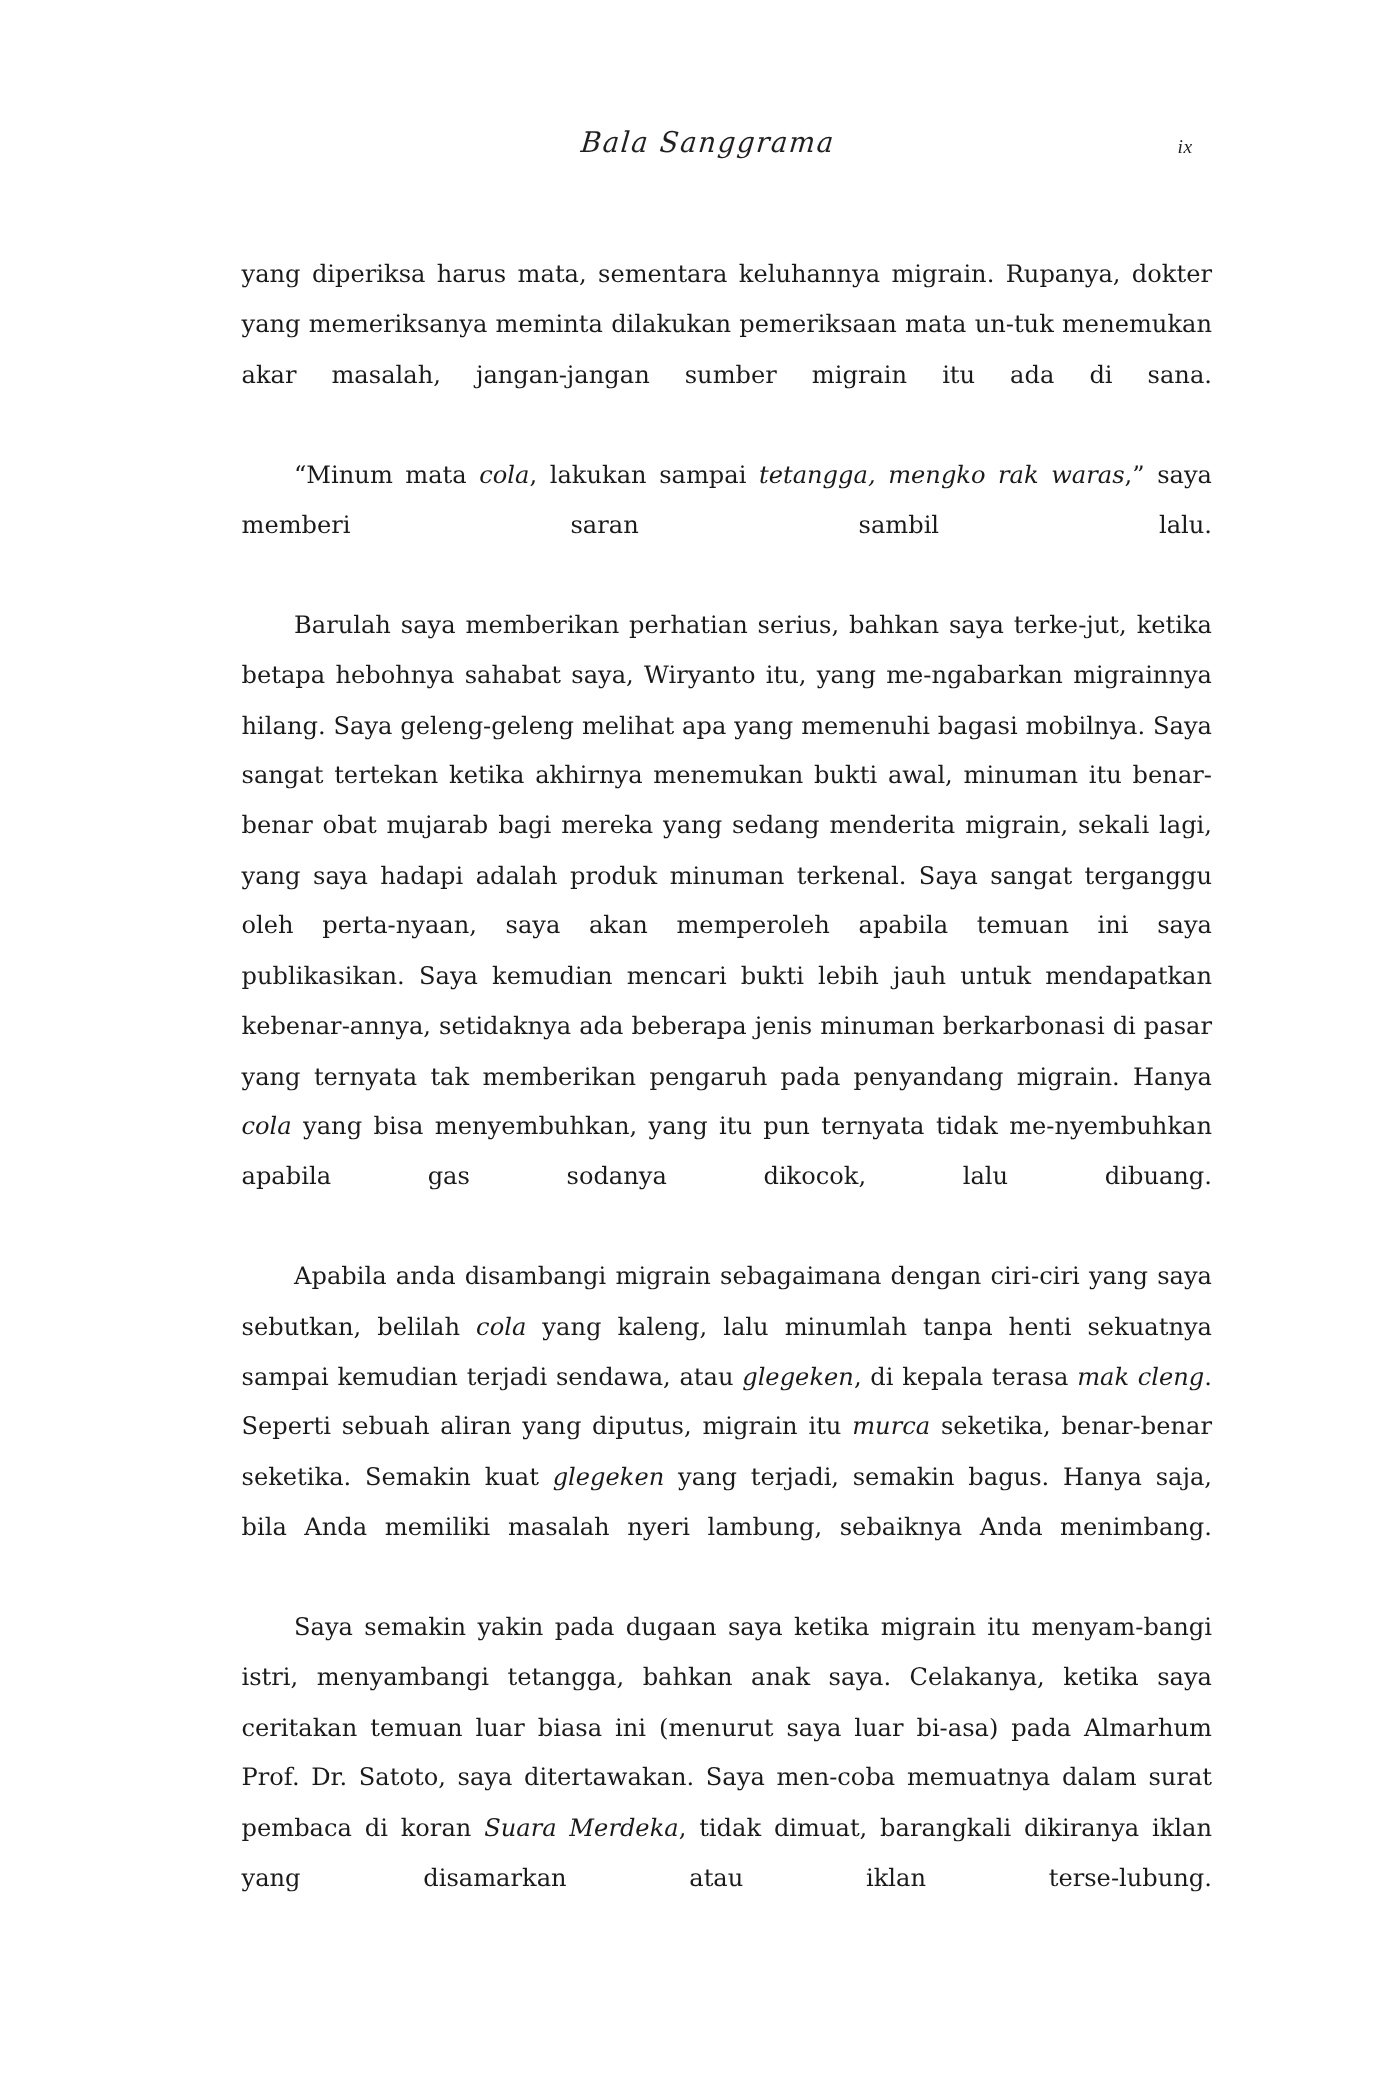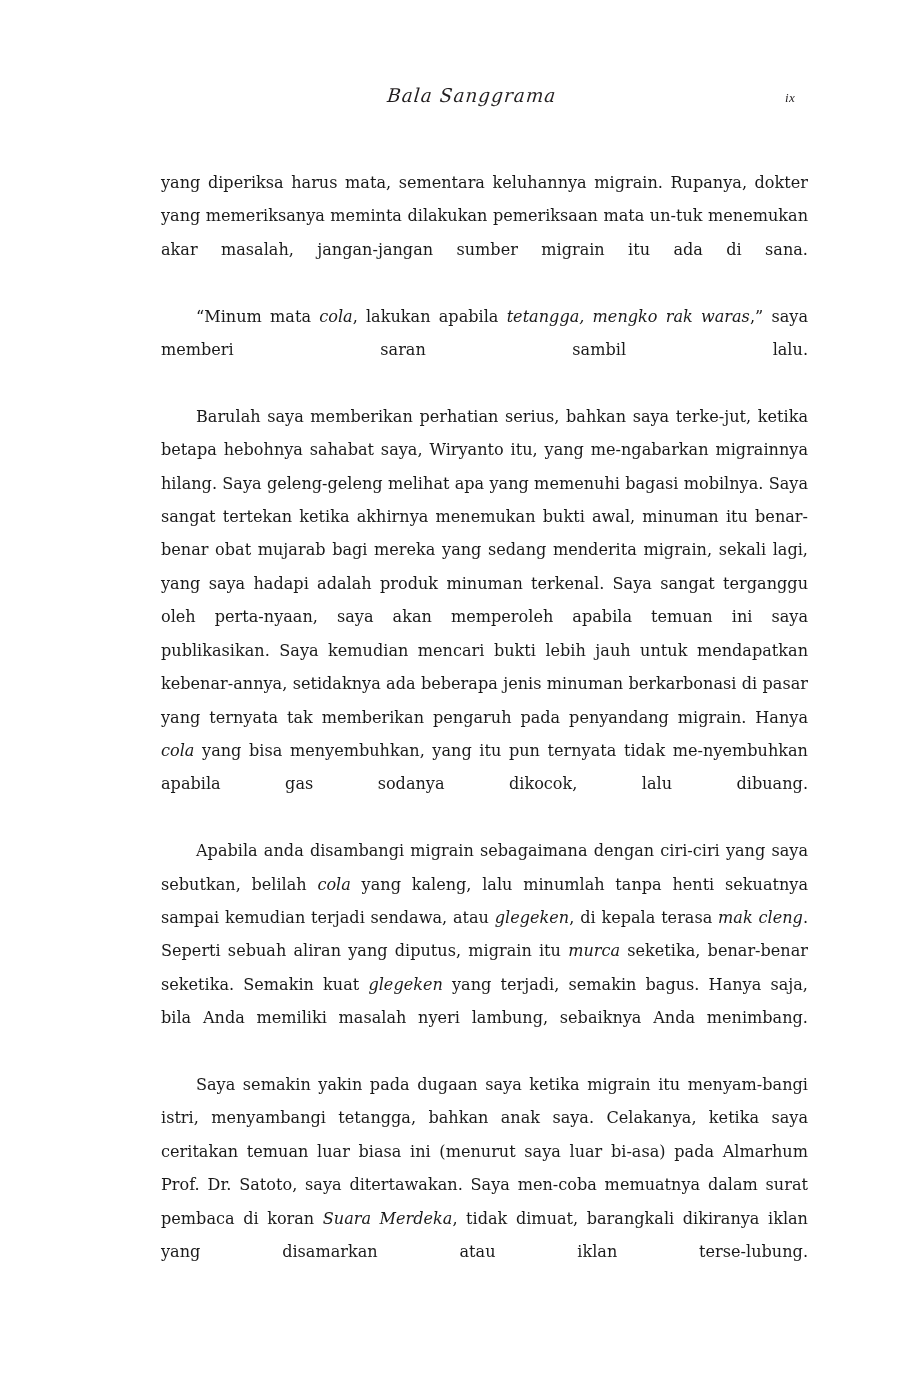--- a/index.html
+++ b/index.html
@@ -97,19 +97,19 @@
 
 <div class="page">
 
   <div class="running-head">
     <div class="head-title">Bala Sanggrama</div>
     <div class="head-folio">ix</div>
   </div>
 
   <div class="text-block">
     <p class="para"><span>yang diperiksa harus mata, sementara keluhannya migrain. Rupanya, dokter yang memeriksanya meminta dilakukan pemeriksaan mata un-tuk menemukan akar masalah, jangan-jangan sumber migrain itu ada di sana.</span></p>
-    <p class="para indent"><span>“Minum mata </span><i>cola</i><span>, lakukan apabila </span><i>tetangga, mengko rak waras</i><span>,” saya memberi saran sambil lalu.</span></p>
+    <p class="para indent"><span>“Minum mata </span><i>cola</i><span>, lakukan sampai </span><i>tetangga, mengko rak waras</i><span>,” saya memberi saran sambil lalu.</span></p>
     <p class="para indent"><span>Barulah saya memberikan perhatian serius, bahkan saya terke-jut, ketika betapa hebohnya sahabat saya, Wiryanto itu, yang me-ngabarkan migrainnya hilang. Saya geleng-geleng melihat apa yang memenuhi bagasi mobilnya. Saya sangat tertekan ketika akhirnya menemukan bukti awal, minuman itu benar-benar obat mujarab bagi mereka yang sedang menderita migrain, sekali lagi, yang saya hadapi adalah produk minuman terkenal. Saya sangat terganggu oleh perta-nyaan, saya akan memperoleh apabila temuan ini saya publikasikan. Saya kemudian mencari bukti lebih jauh untuk mendapatkan kebenar-annya, setidaknya ada beberapa jenis minuman berkarbonasi di pasar yang ternyata tak memberikan pengaruh pada penyandang migrain. Hanya </span><i>cola</i><span> yang bisa menyembuhkan, yang itu pun ternyata tidak me-nyembuhkan apabila gas sodanya dikocok, lalu dibuang.</span></p>
     <p class="para indent"><span>Apabila anda disambangi migrain sebagaimana dengan ciri-ciri yang saya sebutkan, belilah </span><i>cola</i><span> yang kaleng, lalu minumlah tanpa henti sekuatnya sampai kemudian terjadi sendawa, atau </span><i>glegeken</i><span>, di kepala terasa </span><i>mak cleng</i><span>. Seperti sebuah aliran yang diputus, migrain itu </span><i>murca</i><span> seketika, benar-benar seketika. Semakin kuat </span><i>glegeken</i><span> yang terjadi, semakin bagus. Hanya saja, bila Anda memiliki masalah nyeri lambung, sebaiknya Anda menimbang.</span></p>
     <p class="para indent"><span>Saya semakin yakin pada dugaan saya ketika migrain itu menyam-bangi istri, menyambangi tetangga, bahkan anak saya. Celakanya, ketika saya ceritakan temuan luar biasa ini (menurut saya luar bi-asa) pada Almarhum Prof. Dr. Satoto, saya ditertawakan. Saya men-coba memuatnya dalam surat pembaca di koran </span><i>Suara Merdeka</i><span>, tidak dimuat, barangkali dikiranya iklan yang disamarkan atau iklan terse-lubung.</span></p>
   </div>
 
 </div>
 
 </body></html>

